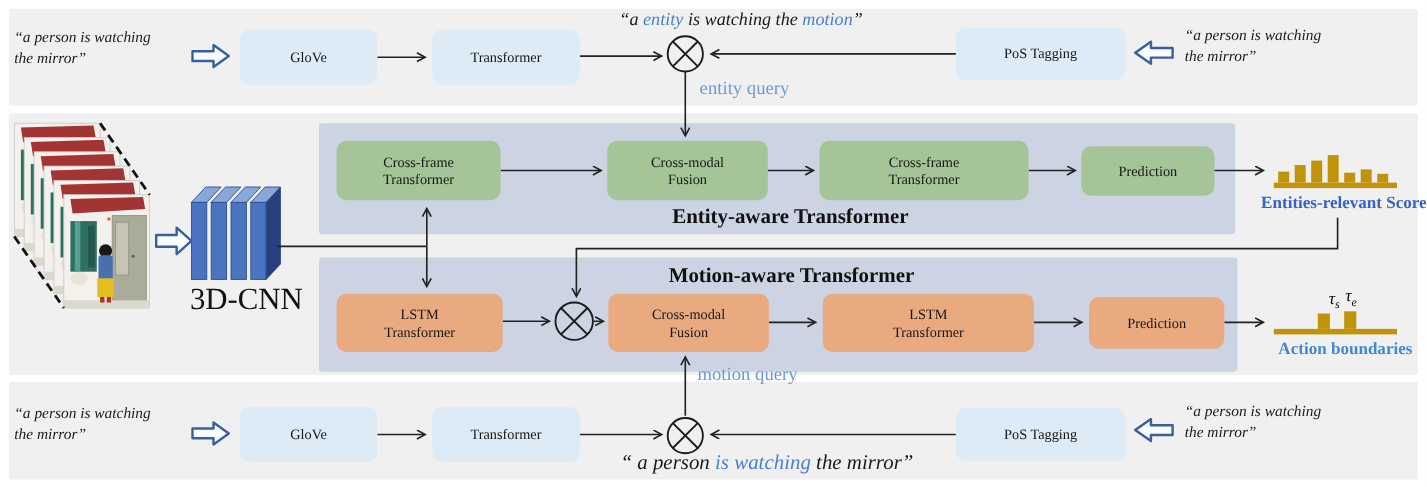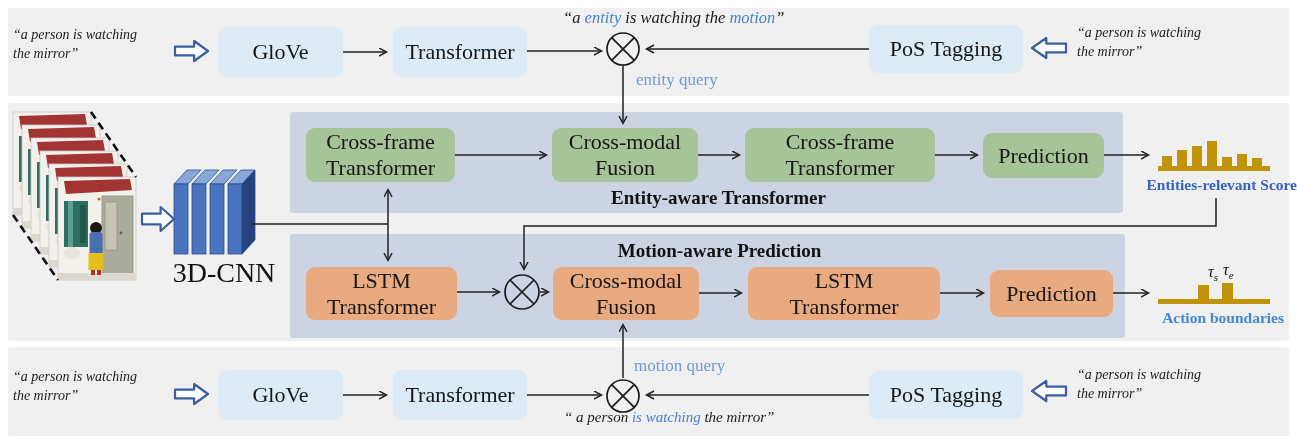--- a/index.html
+++ b/index.html
@@ -2,21 +2,21 @@
 <html style="--green-box: #a5c497; --orange-box: #eaaa80; --blue-box: #dcebf6; --panel-bg: #ccd4e3; --band-bg: #f0f0f0; --gold: #c09309; --highlight-blue: #4a7fd0; --score-label-blue: #3462c6; --boundary-label-blue: #4287d2; --query-blue: #6f9ad8; --block-arrow-blue: #3a5f9f;"><head>
 <meta charset="utf-8">
 <style>
   html,body{margin:0;padding:0;background:#ffffff;}
   .stage{position:relative;width:1297px;height:443px;background:#fff;
          font-family:"Liberation Serif","DejaVu Serif",serif;color:#151515;overflow:hidden;}
   .band{position:absolute;background:var(--band-bg);border-radius:2px;}
   .panel{position:absolute;background:var(--panel-bg);border-radius:3px;}
   .ptitle{position:absolute;text-align:center;font-weight:bold;font-size:19px;color:#111;padding-left:12px;}
   .box{position:absolute;display:flex;flex-direction:column;align-items:center;justify-content:center;
-       border-radius:9px;font-size:22px;line-height:1.16;text-align:center;color:#161616;}
+       border-radius:9px;font-size:13px;line-height:1.16;text-align:center;color:#161616;}
   .green{background:var(--green-box);}
   .orange{background:var(--orange-box);}
   .blue{background:var(--blue-box);}
   .quote{position:absolute;font-style:italic;font-size:14px;line-height:1.33;color:#1a1a1a;white-space:nowrap;}
   .quote .hl{color:var(--highlight-blue);}
   .qlabel{position:absolute;font-size:17px;color:var(--query-blue);white-space:nowrap;}
   .overlay{position:absolute;left:0;top:0;pointer-events:none;}
   .icon-abs{position:absolute;}
   .slabel{position:absolute;font-weight:bold;font-size:15.5px;text-align:right;white-space:nowrap;}
   .score-wrap{position:absolute;left:1158px;top:138px;width:112px;height:33px;}
@@ -33,21 +33,21 @@
 
 <div class="stage">
 
   <div class="band" style="left:8px;top:8px;width:1281px;height:88px"></div>
   <div class="band" style="left:8px;top:103px;width:1281px;height:238px"></div>
   <div class="band" style="left:8px;top:347px;width:1281px;height:89px"></div>
 
   <div class="panel" style="left:290px;top:112px;width:833px;height:101px"></div>
   <div class="panel" style="left:290px;top:234px;width:835px;height:104px"></div>
   <div class="ptitle" style="left:290px;top:187px;width:833px">Entity-aware Transformer</div>
-  <div class="ptitle" style="left:290px;top:240px;width:835px">Motion-aware Prediction</div>
+  <div class="ptitle" style="left:290px;top:240px;width:835px">Motion-aware Transformer</div>
 
   <svg class="icon-abs" style="left:10px;top:110px" width="172" height="192" viewBox="0 0 172 192">
     <defs>
       <g id="frame-photo">
         <rect x="0" y="0" width="78" height="103" fill="#f4f1ec" stroke="#c9c9c9" stroke-width="0.8"></rect>
         <polygon points="6,4 72,2 74,13 8,17" fill="#a23433"></polygon>
         <circle cx="41" cy="22" r="1.6" fill="#c9762c"></circle>
         <rect x="44" y="19" width="31" height="80" fill="#a9ac9b" stroke="#8d9080" stroke-width="0.8"></rect>
         <rect x="47" y="25" width="12" height="48" fill="#c8c4b5" stroke="#8d9080" stroke-width="0.7"></rect>
         <circle cx="63" cy="56" r="1.4" fill="#5c5e52"></circle>
@@ -214,26 +214,26 @@
     <div>“a person is watching</div>
     <div>the mirror”</div>
   </div>
   <div class="quote" style="left:1077px;top:366px">
     <div>“a person is watching</div>
     <div>the mirror”</div>
   </div>
   <div class="quote" style="left:563px;top:7px;font-size:16.5px">
     <span>“a </span><span class="hl">entity</span><span> is watching the </span><span class="hl">motion</span><span>”</span>
   </div>
-  <div class="quote" style="left:564px;top:408px;font-size:15px">
+  <div class="quote" style="left:564px;top:408px;font-size:19px">
     <span>“ a person </span><span class="hl">is watching</span><span> the mirror”</span>
   </div>
 
   <div class="qlabel" style="left:636px;top:70px">entity query</div>
-  <div class="qlabel" style="left:634px;top:356px">motion query</div>
+  <div class="qlabel" style="left:634px;top:330px">motion query</div>
 
   <div class="score-wrap">
     <div class="score-base"></div>
   <div class="sbar" style="left: 4px; height: 10px;"></div>
       <div class="sbar" style="left: 19px; height: 16px;"></div>
       <div class="sbar" style="left: 34px; height: 20px;"></div>
       <div class="sbar" style="left: 49px; height: 25px;"></div>
       <div class="sbar" style="left: 64px; height: 9px;"></div>
       <div class="sbar" style="left: 79px; height: 12px;"></div>
       <div class="sbar" style="left: 94px; height: 8px;"></div>

